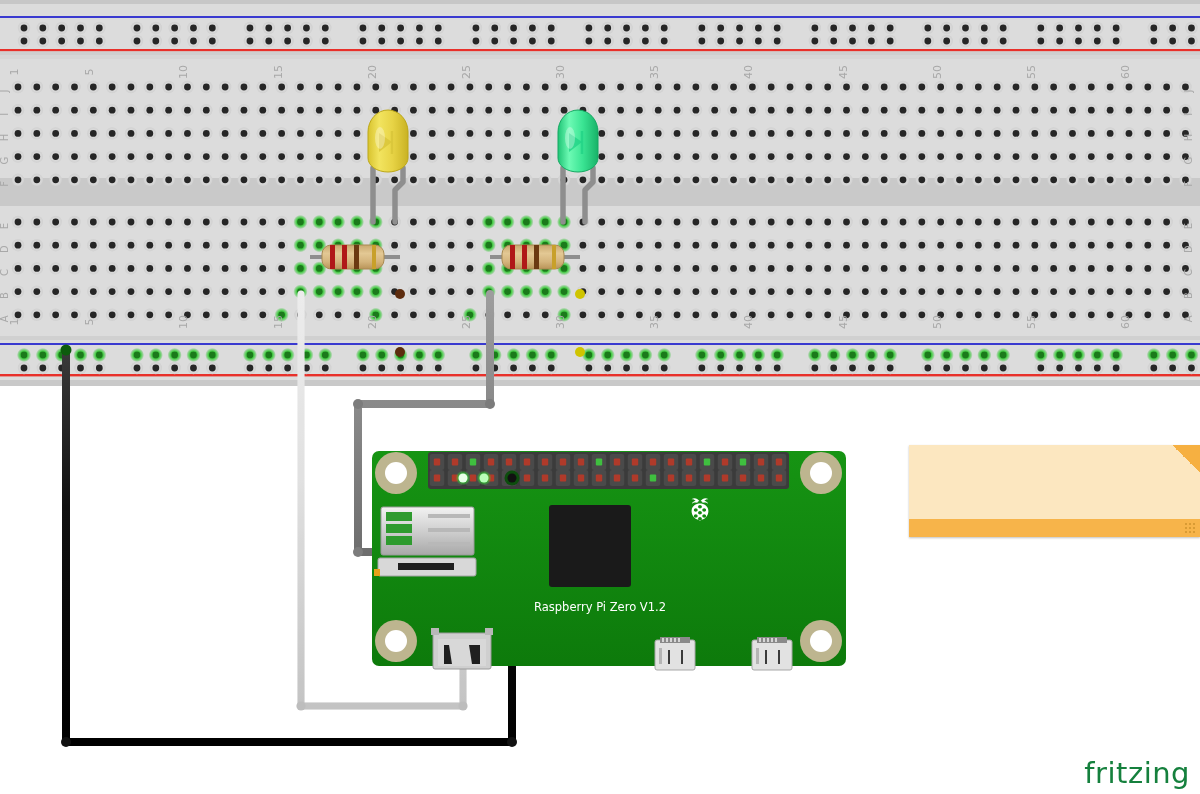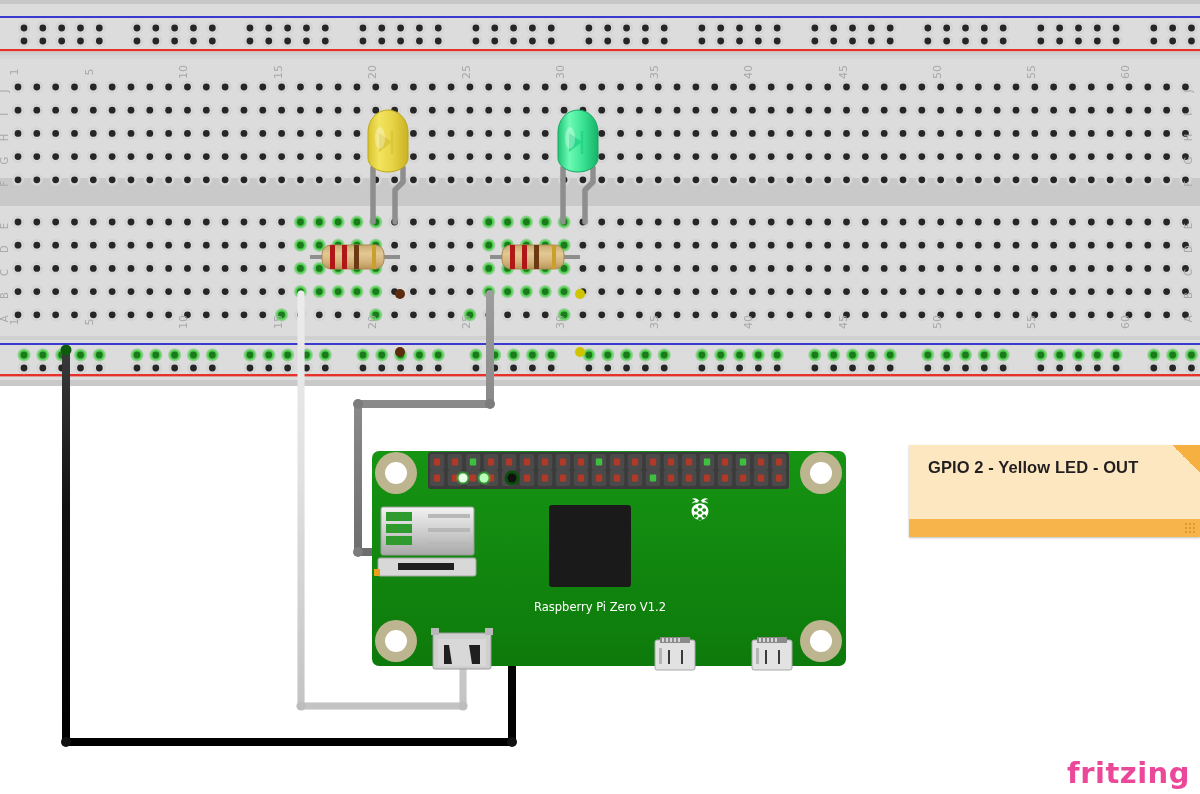--- a/index.html
+++ b/index.html
@@ -32,21 +32,21 @@
     background-size:4px 4px;
   }
   .note-lines{
     position:absolute;left:19px;top:10px;right:10px;
     color:#231f20;font-size:16.5px;line-height:25px;font-weight:600;
     letter-spacing:.1px;
   }
   .note-lines div{white-space:nowrap;}
   .fritzing-logo{
     position:absolute;right:10px;bottom:4px;
-    color:#ec4899;font-size:29px;font-weight:700;
+    color:#15803d;font-size:29px;font-weight:400;
     font-family:"DejaVu Sans", sans-serif;letter-spacing:.5px;
   }
 </style>
 </head>
 <body>
 
 <div id="stage">
 <svg width="1200" height="794" viewBox="0 0 1200 794" xmlns="http://www.w3.org/2000/svg">
   <defs>
     <linearGradient id="ledY" x1="0" y1="0" x2="1" y2="0">
@@ -4056,20 +4056,19 @@
     <circle cx="484" cy="478" r="4.5" fill="#b9ffb9"></circle>
     <circle cx="512" cy="478" r="7.5" fill="#0d4d0d"></circle>
     <circle cx="512" cy="478" r="4.5" fill="#111"></circle>
   </g>
 </svg>
 </div>
 
 <div class="note-box">
   <div class="note-fold"></div>
   <div class="note-lines">
-    <div>GPIO 2 - Yellow LED - OUT</div>
   </div>
   <div class="note-foot">
     <div class="note-grip"></div>
   </div>
 </div>
 
 <div class="fritzing-logo">fritzing</div>
 
 </body></html>

